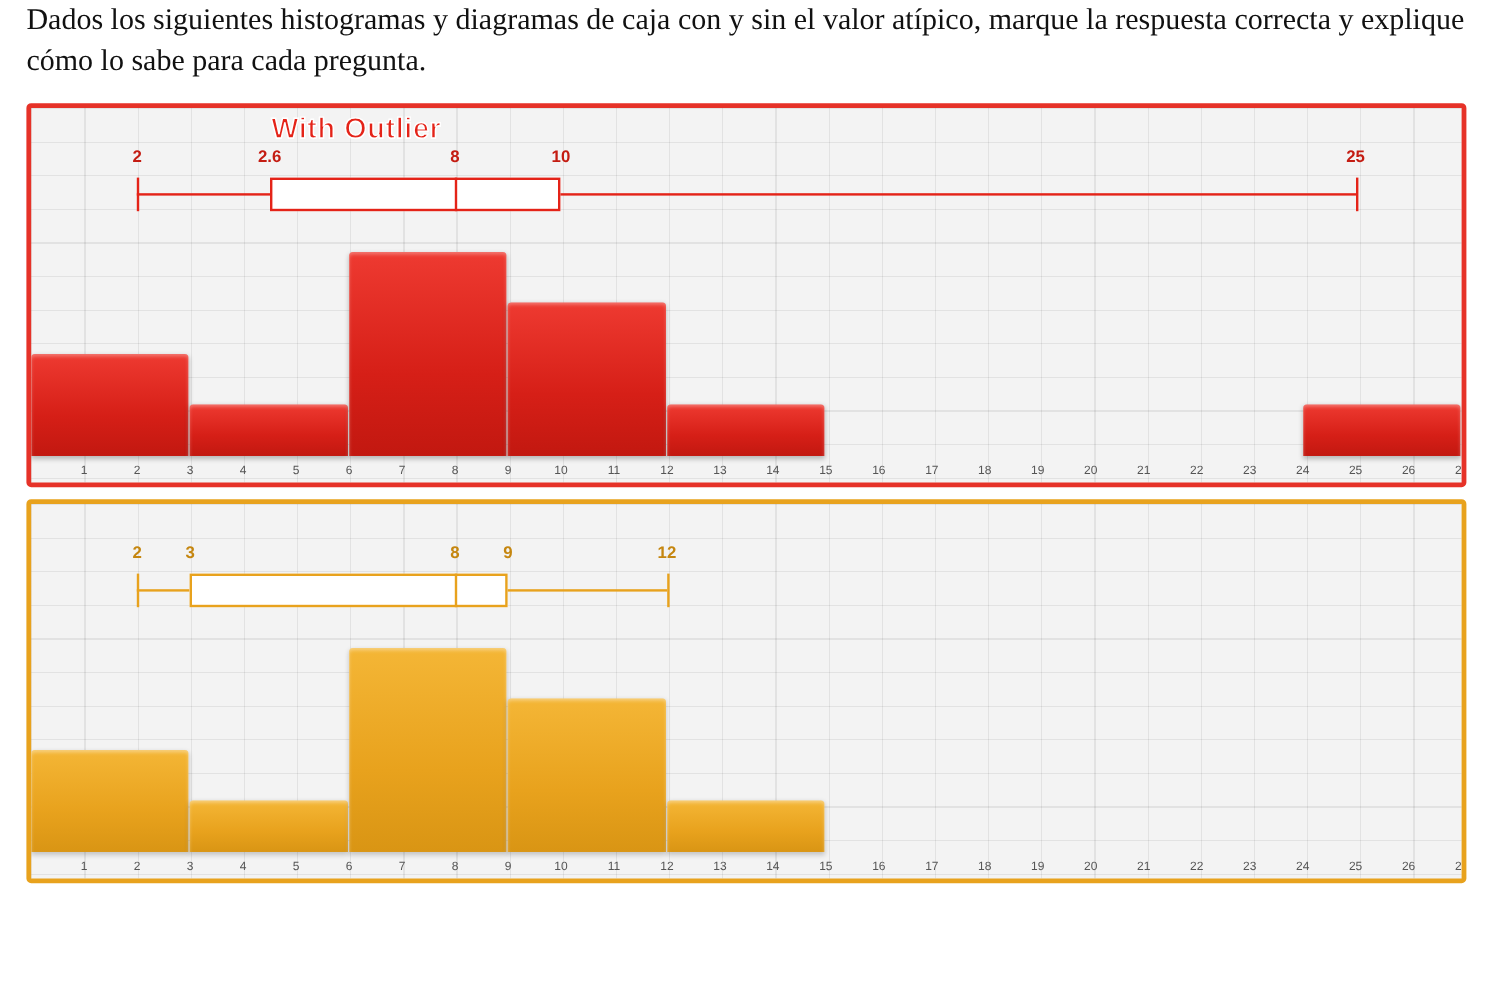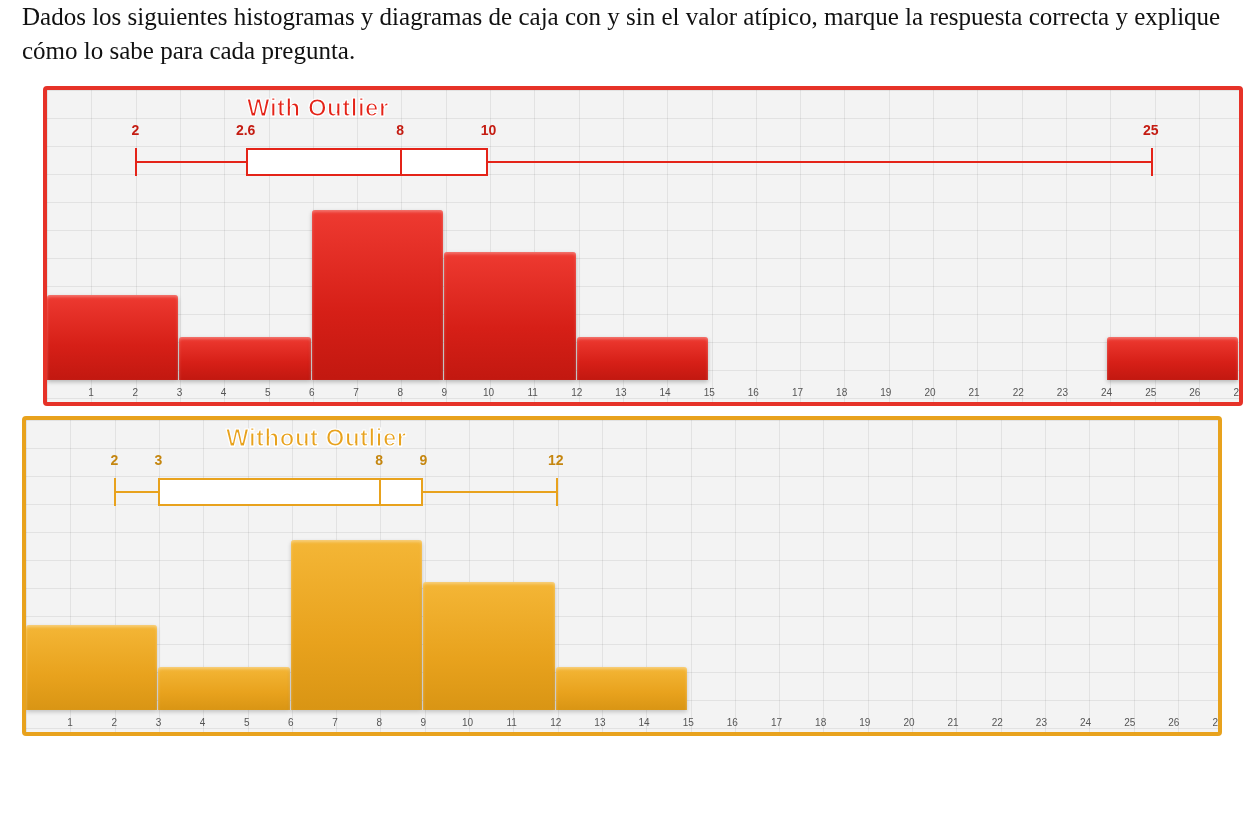--- a/index.html
+++ b/index.html
@@ -24,21 +24,21 @@
     height: 320px;
     border: 4px solid;
     border-radius: 4px;
     margin-bottom: 10px;
     background:
       repeating-linear-gradient(to right, rgba(0,0,0,0.07) 0 1px, transparent 1px 44.3px),
       repeating-linear-gradient(to bottom, rgba(0,0,0,0.07) 0 1px, transparent 1px 28px),
       #f3f3f3;
     overflow: hidden;
   }
-  .chart-panel.red { border-color: #e63228; margin-left: 21px; }
+  .chart-panel.red { border-color: #e63228; }
   .chart-panel.orange { border-color: #e8a21d; }
   .panel-title {
     position: absolute;
     top: 4px;
     left: 200px;
     font-family: Arial, Helvetica, sans-serif;
     font-weight: 900;
     font-size: 24px;
     letter-spacing: 0.5px;
     -webkit-text-stroke: 1.2px #fff;
@@ -197,21 +197,20 @@
         <span style="left: 971.259px;">22</span>
         <span style="left: 1015.41px;">23</span>
         <span style="left: 1059.56px;">24</span>
         <span style="left: 1103.7px;">25</span>
         <span style="left: 1147.85px;">26</span>
         <span style="left: 1192px;">27</span>
       </div>
   </div>
 
   <div class="chart-panel orange">
-    <div class="panel-title">Without Outlier</div>
 
     <div class="bp-labels">
       <span style="left: 88.2963px;">2</span>
       <span style="left: 132.444px;">3</span>
       <span style="left: 353.185px;">8</span>
       <span style="left: 397.333px;">9</span>
       <span style="left: 529.778px;">12</span>
     </div>
 
     <div class="boxplot">

